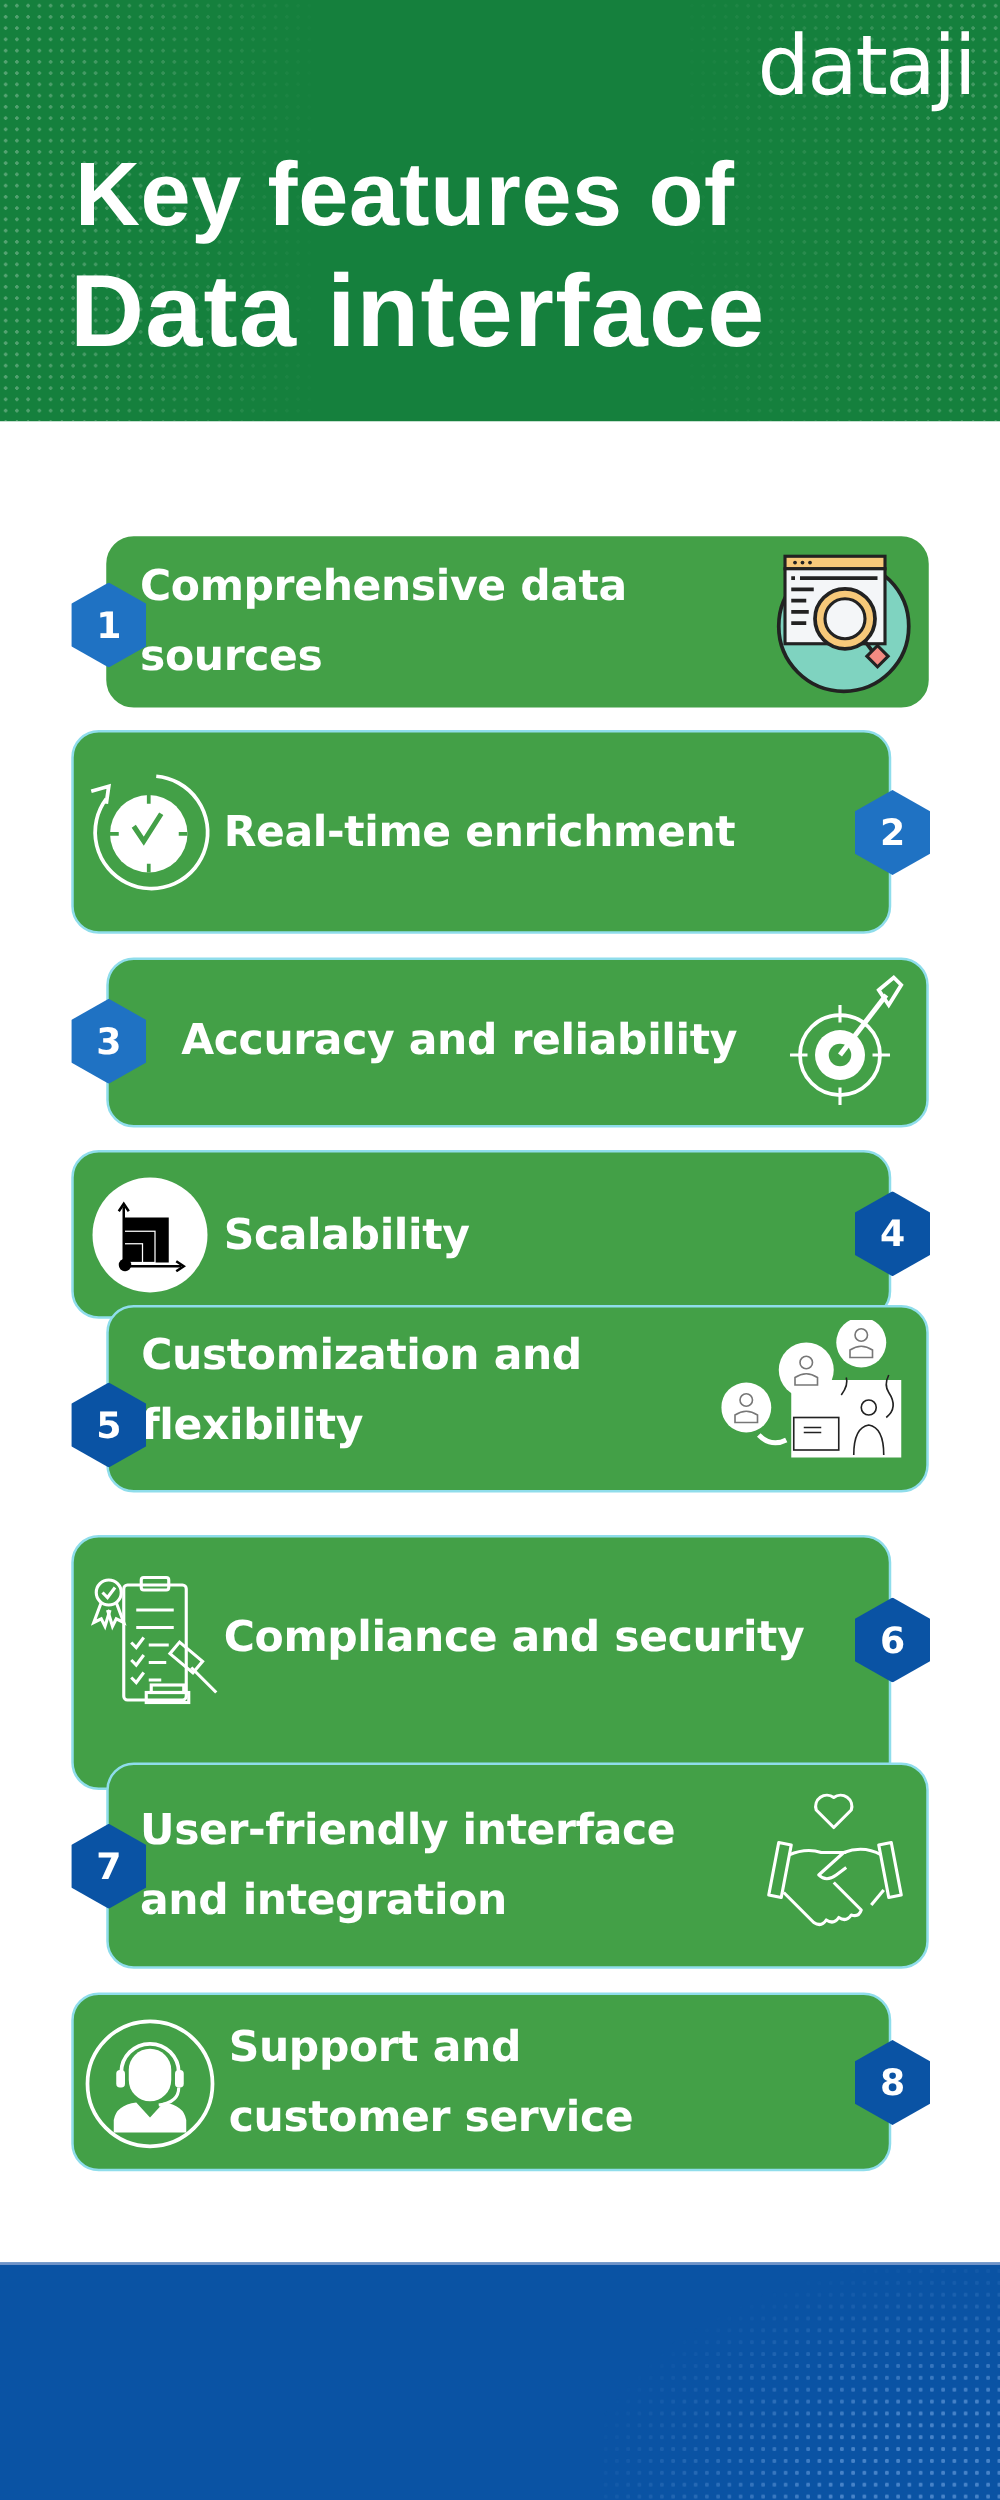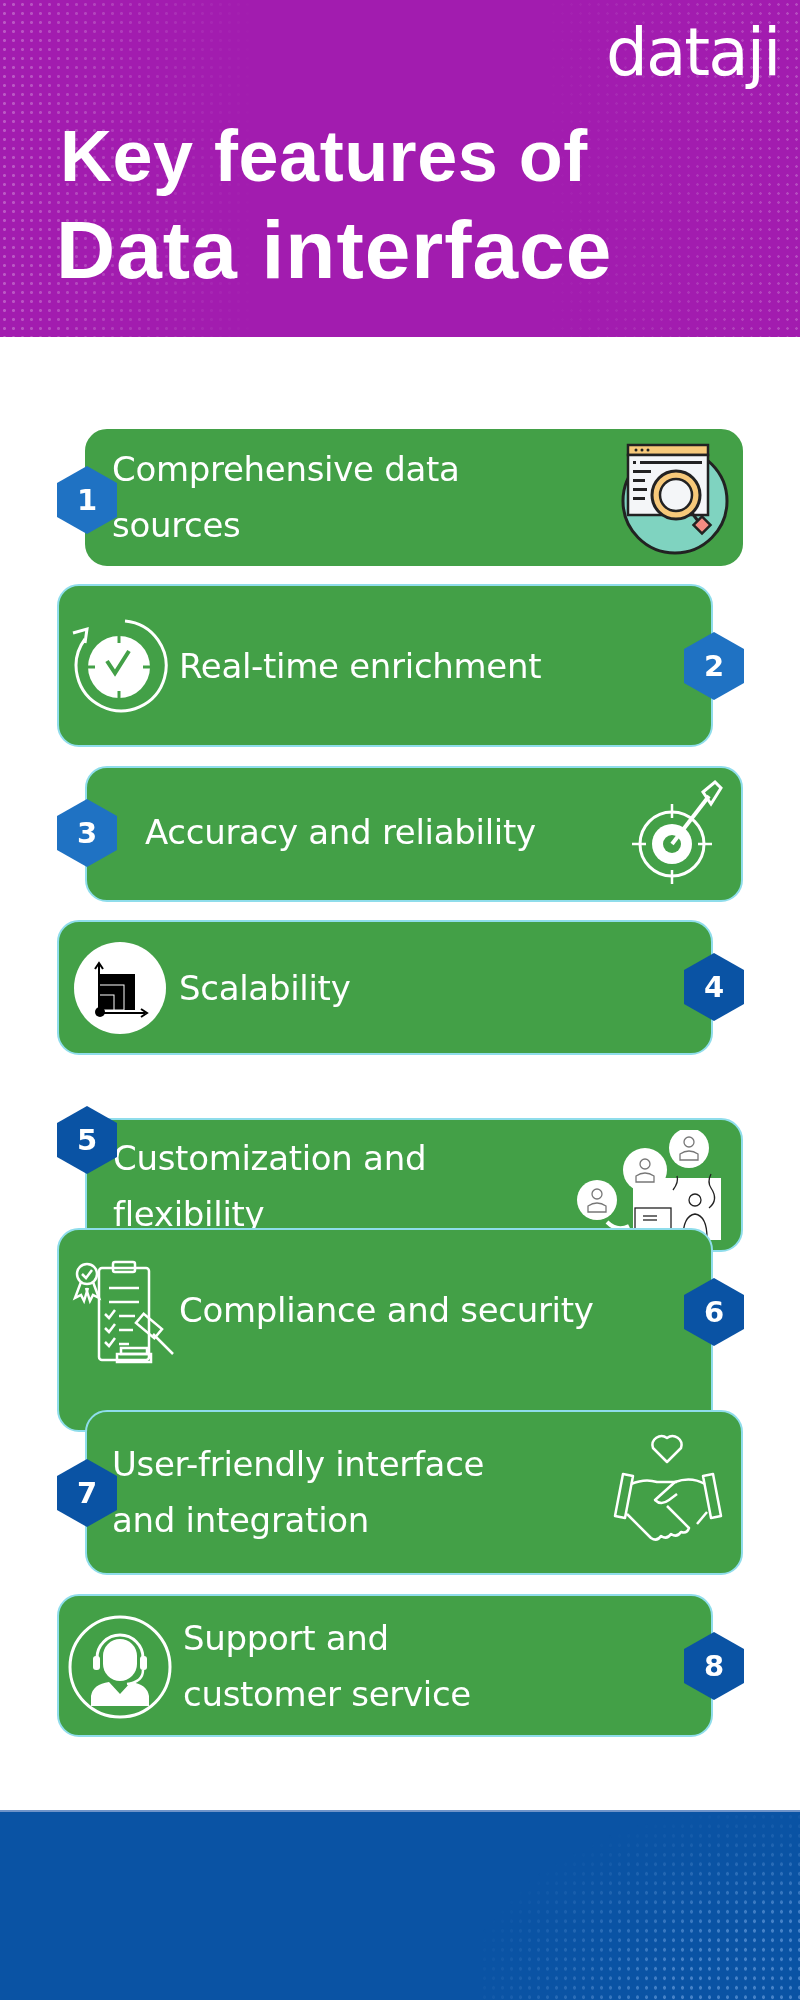--- a/index.html
+++ b/index.html
@@ -1,21 +1,21 @@
 <!DOCTYPE html>
 <html><head>
 <meta charset="utf-8">
 <style>
   * { box-sizing: border-box; margin: 0; padding: 0; }
   html, body { width: 800px; height: 2000px; background: #ffffff; overflow: hidden; }
   body { position: relative; font-family: "Liberation Sans", "DejaVu Sans", sans-serif; }
 
   .header {
     position: absolute; left: 0; top: 0; width: 800px; height: 337px;
-    background-color: #a21caf;
+    background-color: #15803d;
     overflow: hidden;
   }
   .dots-left {
     position: absolute; left: 0; top: 0; width: 260px; height: 337px;
     background-image: radial-gradient(circle, rgba(255,255,255,0.28) 1.3px, transparent 1.6px);
     background-size: 9px 9px;
     -webkit-mask-image: linear-gradient(to right, rgba(0,0,0,1), rgba(0,0,0,0));
     mask-image: linear-gradient(to right, rgba(0,0,0,1), rgba(0,0,0,0));
   }
   .dots-right {
@@ -43,21 +43,21 @@
 
   .card {
     position: absolute; background: #43A047;
     border: 2px solid #8FDDEB; border-radius: 22px;
   }
   .card.left-hex { left: 85px; width: 658px; }
   .card.right-hex { left: 57px; width: 656px; padding-left: 48px; }
   .card.no-border { border-color: #43A047; }
 
   .card-label {
-    position: absolute; color: #ffffff; font-weight: normal;
+    position: absolute; color: #ffffff; font-weight: bold;
     font-family: "DejaVu Sans", sans-serif; font-size: 34px; line-height: 56px;
     white-space: nowrap; letter-spacing: -0.3px;
   }
 
   .hex {
     position: absolute; width: 60px; height: 68px;
     clip-path: polygon(50% 0%, 100% 25%, 100% 75%, 50% 100%, 0% 75%, 0% 25%);
     display: flex; align-items: center; justify-content: center;
     color: #ffffff; font-weight: bold; font-size: 29px;
     font-family: "DejaVu Sans", sans-serif;
@@ -164,21 +164,21 @@
     <line x1="26" y1="72" x2="72" y2="72" stroke="#000" stroke-width="2"></line>
     <polyline points="68,68 74,72 68,76" fill="none" stroke="#000" stroke-width="2"></polyline>
     <circle cx="27" cy="71" r="5" fill="#000"></circle>
   </svg>
   <div class="card-label" style="left:120px;top:38px;">Scalability</div>
 </div>
 <div class="hex dark" style="left:684px;top:953px;">
     <span>4</span>
   </div>
 
-<div class="card left-hex" style="top:1118px;height:134px;">
+<div class="card left-hex" style="top:1044px;height:150px;">
   <div class="card-label" style="left:26px;top:10px;">
     <div>Customization and</div>
     <div>flexibility</div>
   </div>
   <svg class="icon" style="left:490px;top:10px;" width="150" height="118" viewBox="0 0 150 118">
     <rect x="56" y="48" width="88" height="62" fill="#fff"></rect>
     <circle cx="20" cy="70" r="20" fill="#fff"></circle>
     <circle cx="68" cy="40" r="22" fill="#fff"></circle>
     <circle cx="112" cy="18" r="20" fill="#fff"></circle>
     <g fill="none" stroke="#777" stroke-width="1.3">

